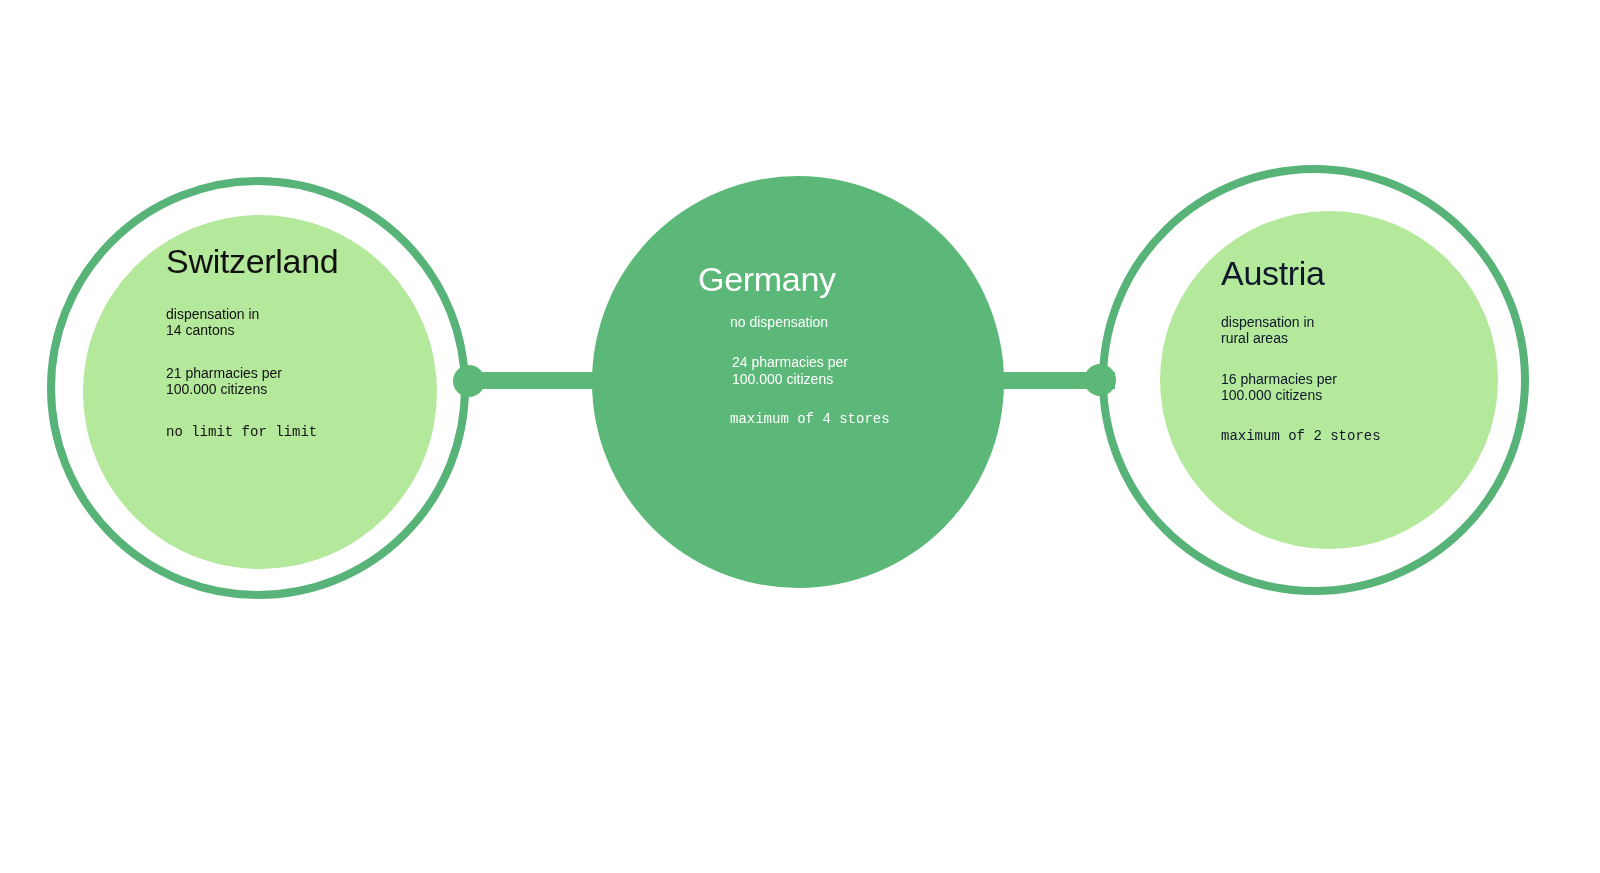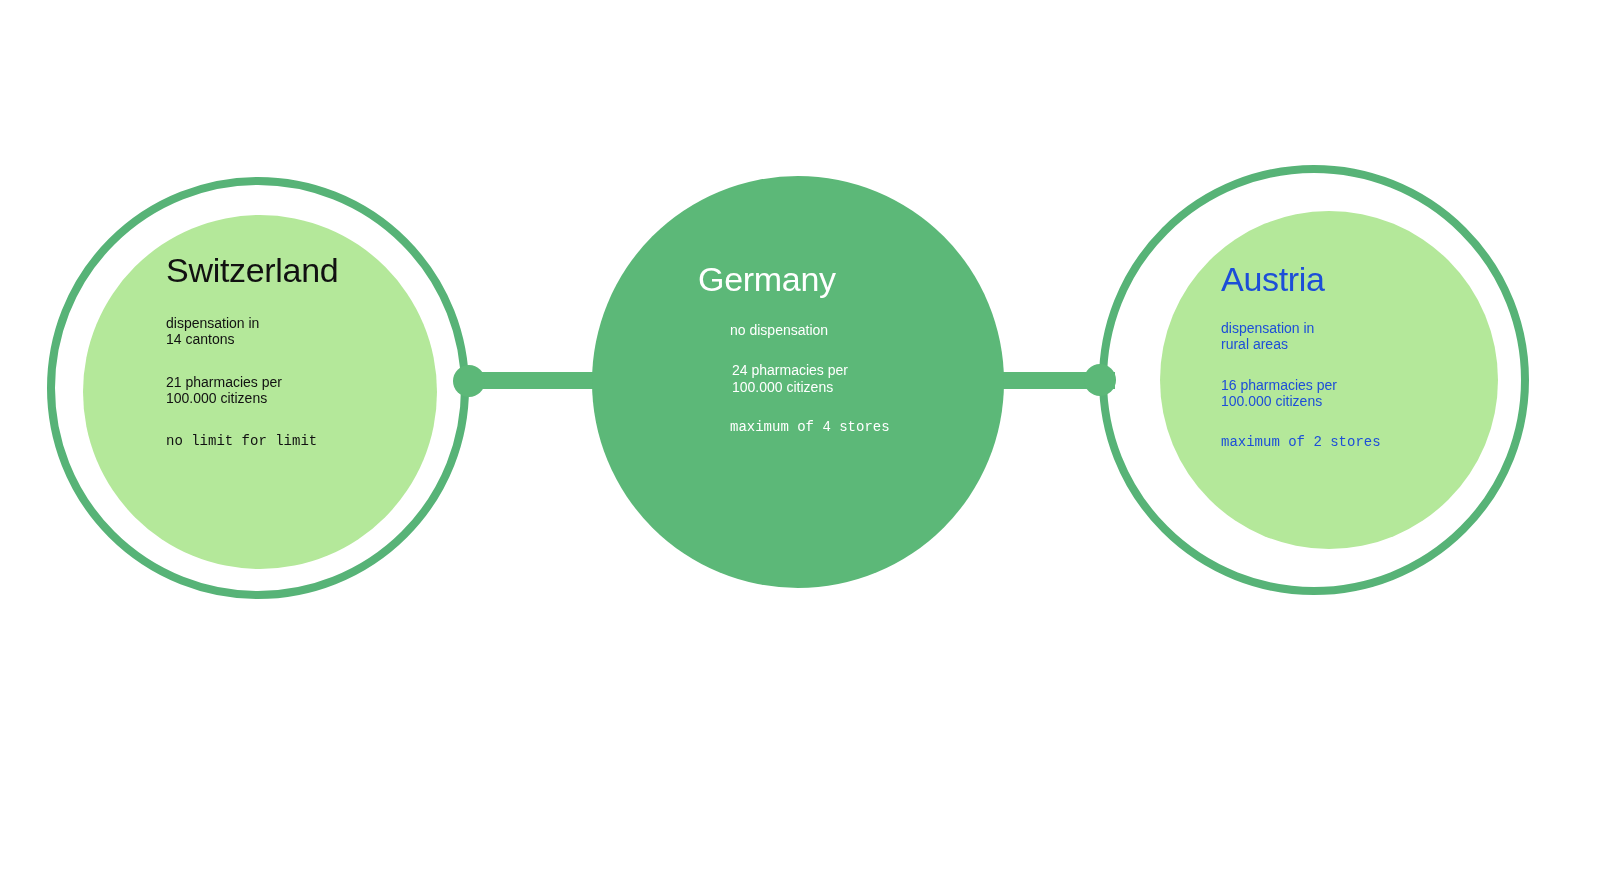--- a/index.html
+++ b/index.html
@@ -48,44 +48,44 @@
     white-space: pre-line;
   }
   .fact:last-child {
     margin-bottom: 0;
     font-family: Liberation Mono, monospace;
   }
 
   
   #switzerland-text {
     left: 166px;
-    top: 253px;
+    top: 244px;
     color: #111111;
   }
   
   #germany-text {
     left: 698px;
     top: 262px;
     color: #ffffff;
   }
   #germany-text .node-title {
-    margin-bottom: 24px;
+    margin-bottom: 16px;
   }
   #germany-text .fact {
     margin-bottom: 24px;
     margin-left: 32px;
   }
   #germany-text .fact-indent {
     padding-left: 2px;
   }
   
   #austria-text {
     left: 1221px;
-    top: 262px;
-    color: #1d4ed8;
+    top: 256px;
+    color: #0f172a;
   }
   #austria-text .node-title {
     margin-bottom: 22px;
   }
   #austria-text .fact {
     margin-bottom: 24px;
   }
 </style>
 </head>
 <body>

